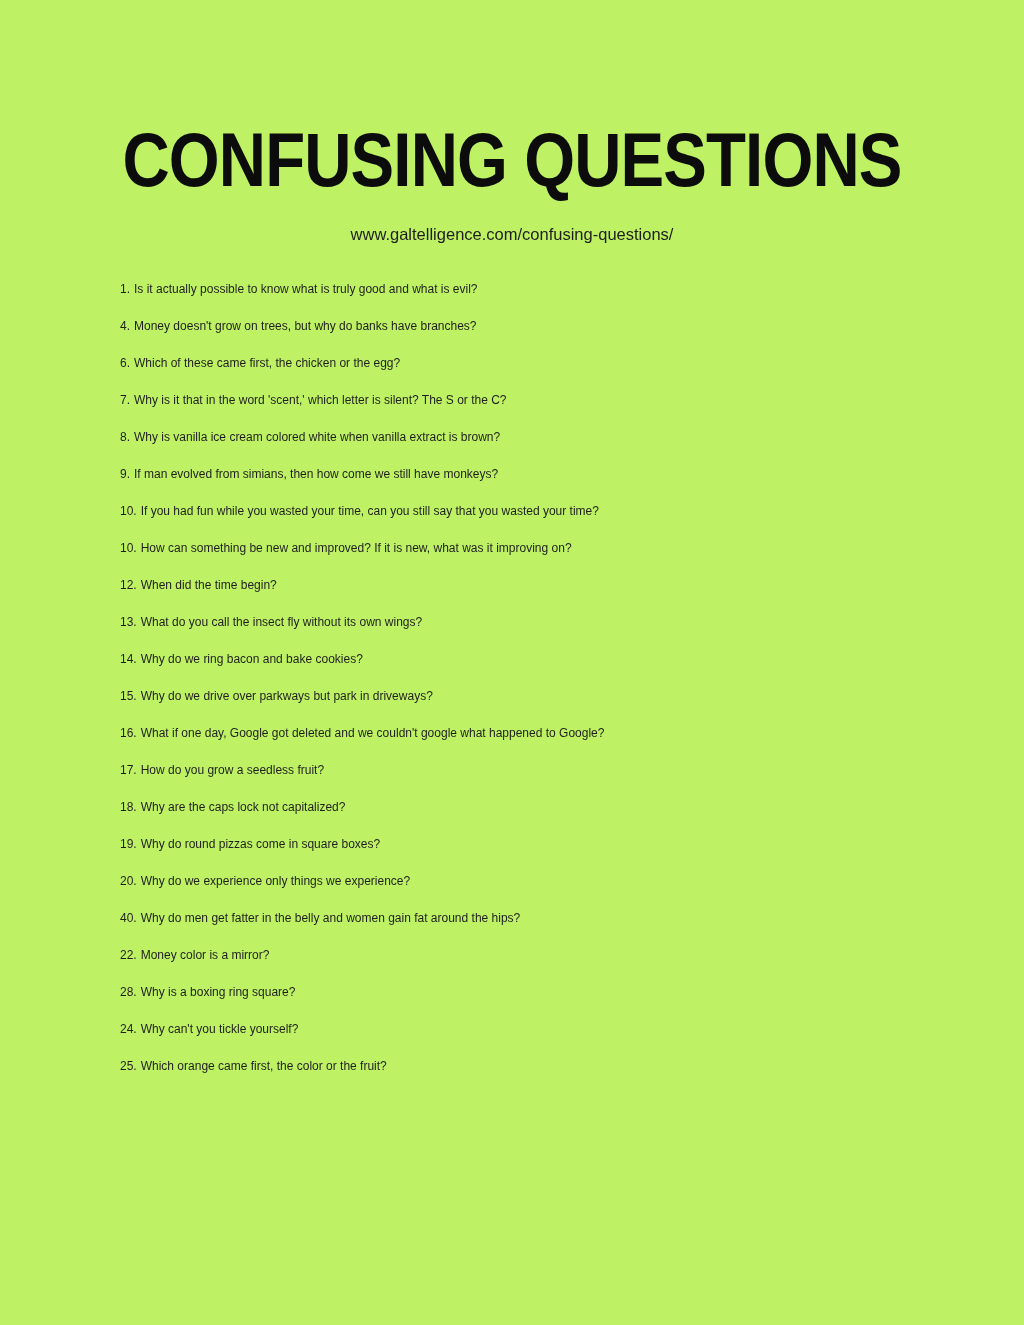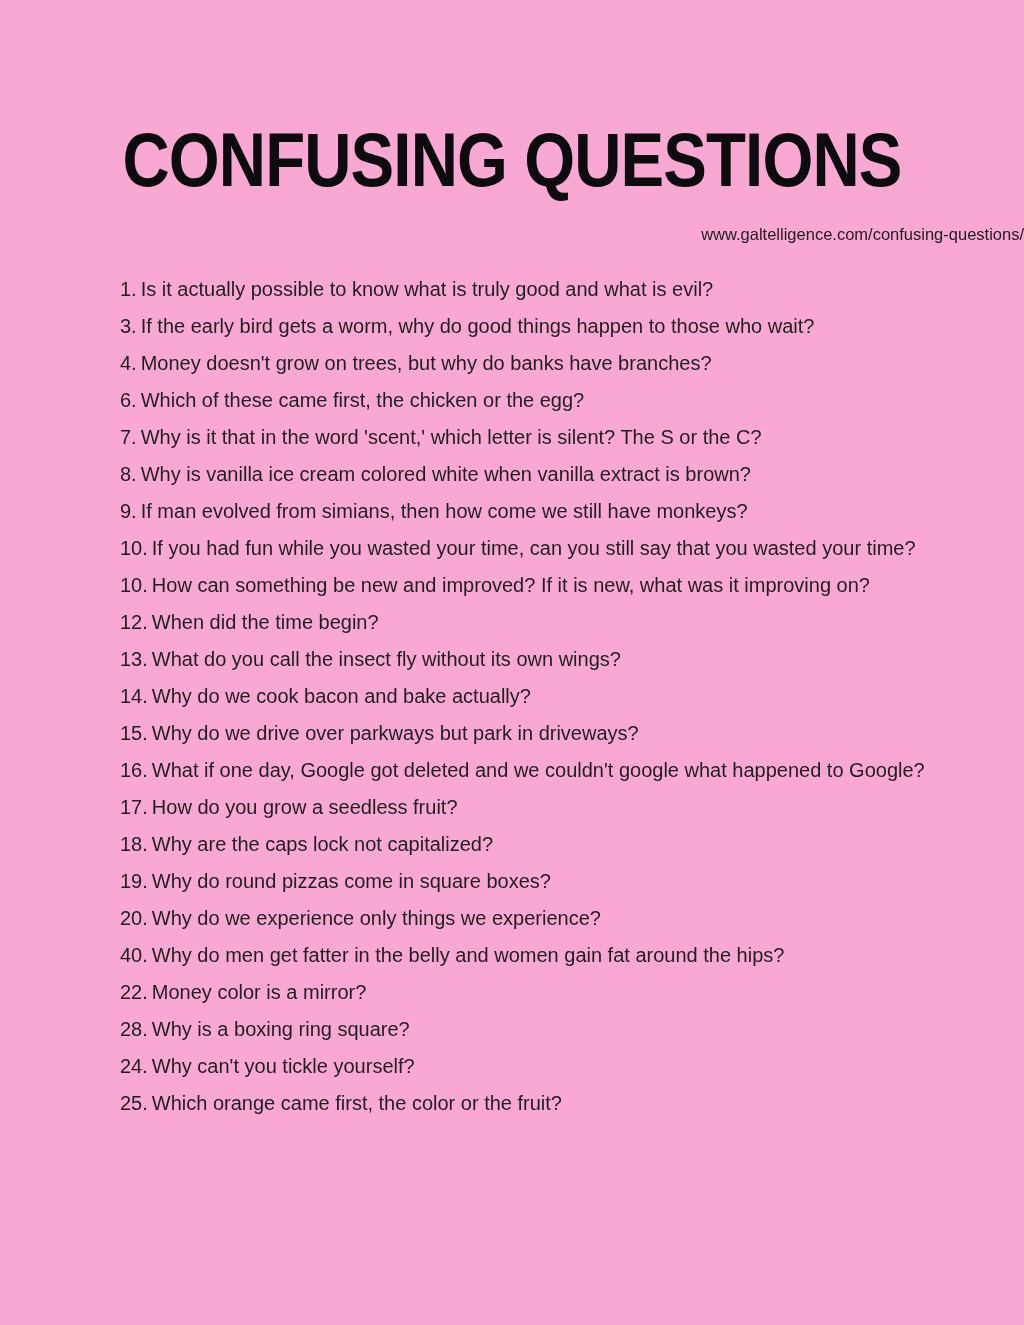--- a/index.html
+++ b/index.html
@@ -4,86 +4,85 @@
 <style>
   html, body {
     margin: 0;
     padding: 0;
     background: #ffffff;
   }
   .page {
     position: relative;
     width: 1024px;
     height: 1325px;
-    background: #f9a8d4;
+    background: #bef264;
     font-family: "Liberation Sans", sans-serif;
     color: #1e1e1e;
     overflow: hidden;
     box-sizing: border-box;
   }
   .doc-title {
     margin: 0;
     padding-top: 122px;
     text-align: center;
     font-size: 76px;
     line-height: 1.0;
     font-weight: 800;
     letter-spacing: -1px;
     color: #0c0c0c;
     white-space: nowrap;
     transform: scaleX(0.86);
     transform-origin: 50% 50%;
   }
   .doc-url {
-    margin: 0;
+    margin: 12px;
     margin-top: 26px;
-    text-align: right;
+    text-align: center;
     font-size: 16.5px;
     line-height: 20px;
     color: #1e1e1e;
   }
   .questions {
     list-style: none;
     margin: 36px 0 0 120px;
     padding: 0;
     max-width: 790px;
   }
   .questions li {
-    font-size: 20px;
+    font-size: 12px;
     line-height: 19px;
     margin-bottom: 18px;
     color: #1f1f1f;
     white-space: nowrap;
     margin-top: 16px;
   }
   .questions li .q-num {
     margin-right: 4px;
   }
 </style>
 </head>
 <body>
 
 <div class="page">
   <h1 class="doc-title">CONFUSING QUESTIONS</h1>
 
   <p class="doc-url">www.galtelligence.com/confusing-questions/</p>
 
   <ol class="questions">
       <li><span class="q-num">1.</span><span>Is it actually possible to know what is truly good and what is evil?</span></li>
-      <li><span class="q-num">3.</span><span>If the early bird gets a worm, why do good things happen to those who wait?</span></li>
       <li><span class="q-num">4.</span><span>Money doesn't grow on trees, but why do banks have branches?</span></li>
       <li><span class="q-num">6.</span><span>Which of these came first, the chicken or the egg?</span></li>
       <li><span class="q-num">7.</span><span>Why is it that in the word 'scent,' which letter is silent? The S or the C?</span></li>
       <li><span class="q-num">8.</span><span>Why is vanilla ice cream colored white when vanilla extract is brown?</span></li>
       <li><span class="q-num">9.</span><span>If man evolved from simians, then how come we still have monkeys?</span></li>
       <li><span class="q-num">10.</span><span>If you had fun while you wasted your time, can you still say that you wasted your time?</span></li>
       <li><span class="q-num">10.</span><span>How can something be new and improved? If it is new, what was it improving on?</span></li>
       <li><span class="q-num">12.</span><span>When did the time begin?</span></li>
       <li><span class="q-num">13.</span><span>What do you call the insect fly without its own wings?</span></li>
-      <li><span class="q-num">14.</span><span>Why do we cook bacon and bake actually?</span></li>
+      <li><span class="q-num">14.</span><span>Why do we ring bacon and bake cookies?</span></li>
       <li><span class="q-num">15.</span><span>Why do we drive over parkways but park in driveways?</span></li>
       <li><span class="q-num">16.</span><span>What if one day, Google got deleted and we couldn't google what happened to Google?</span></li>
       <li><span class="q-num">17.</span><span>How do you grow a seedless fruit?</span></li>
       <li><span class="q-num">18.</span><span>Why are the caps lock not capitalized?</span></li>
       <li><span class="q-num">19.</span><span>Why do round pizzas come in square boxes?</span></li>
       <li><span class="q-num">20.</span><span>Why do we experience only things we experience?</span></li>
       <li><span class="q-num">40.</span><span>Why do men get fatter in the belly and women gain fat around the hips?</span></li>
       <li><span class="q-num">22.</span><span>Money color is a mirror?</span></li>
       <li><span class="q-num">28.</span><span>Why is a boxing ring square?</span></li>
       <li><span class="q-num">24.</span><span>Why can't you tickle yourself?</span></li>

